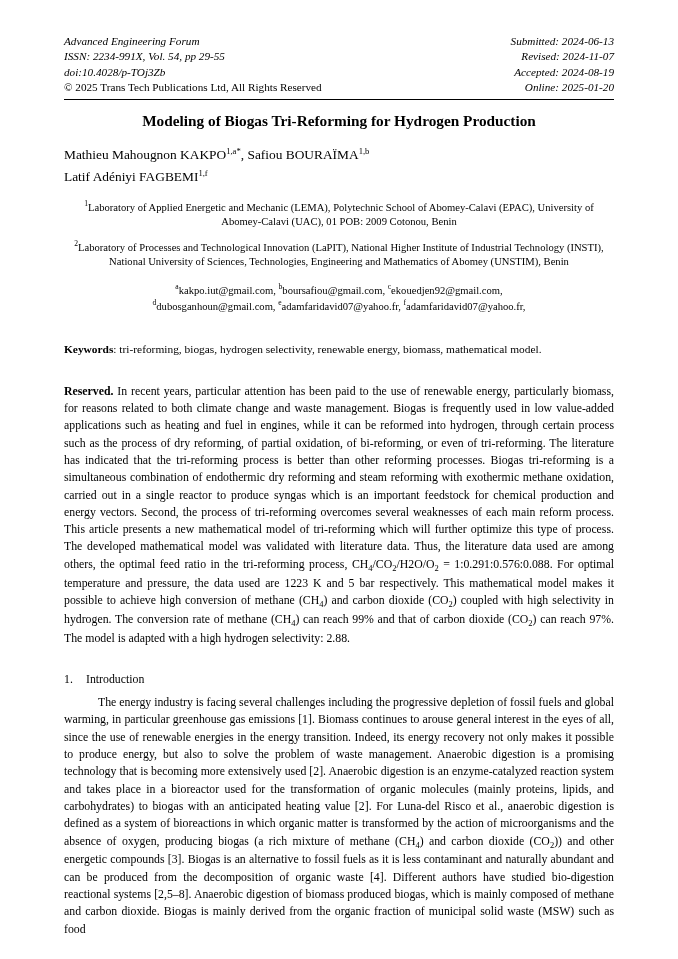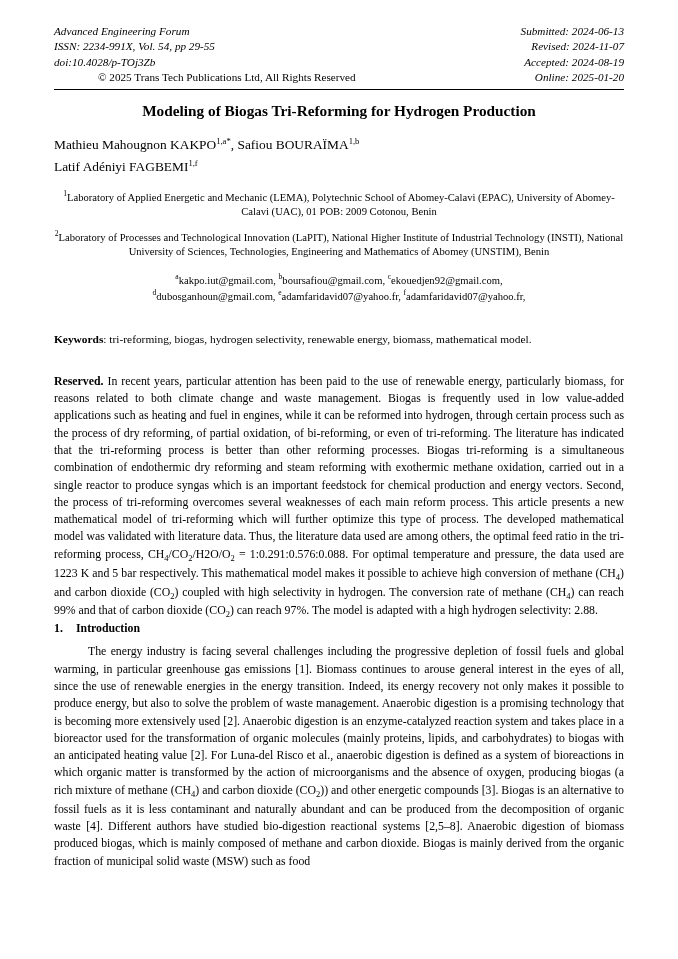--- a/index.html
+++ b/index.html
@@ -11,21 +11,21 @@
     width: 678px;
     height: 959px;
     font-family: "Liberation Serif", serif;
     color: #000000;
     overflow: hidden;
   }
   .page {
     position: relative;
     width: 678px;
     height: 695px;
-    padding: 2px;
+    padding: 12px;
     box-sizing: border-box;
   }
   .inner {
     padding: 22px 52px 0 52px;
   }
   
   .journal-header {
     display: flex;
     justify-content: space-between;
     font-style: italic;
@@ -35,21 +35,20 @@
   .journal-header .left,
   .journal-header .right {
     display: flex;
     flex-direction: column;
   }
   .journal-header .right {
     text-align: right;
   }
   .journal-header .copyright {
     font-style: normal;
-    margin-left: 44px;
   }
   .rule {
     border-bottom: 1px solid #000;
     margin-top: 3px;
     margin-bottom: 0;
   }
   
   .title {
     text-align: center;
     font-size: 15.3px;
@@ -103,21 +102,22 @@
     line-height: 1.47;
     text-align: justify;
     margin-top: 25px;
   }
   .abstract b {
     font-weight: bold;
   }
   
   .section-head {
     font-size: 11.8px;
-    font-weight: bold;
+    font-weight: normal;
+    margin-top: 25px;
     margin-bottom: 7px;
   }
   .section-head .num {
     display: inline-block;
     width: 22px;
   }
   .body-text {
     font-size: 11.8px;
     line-height: 1.47;
     text-align: justify;

